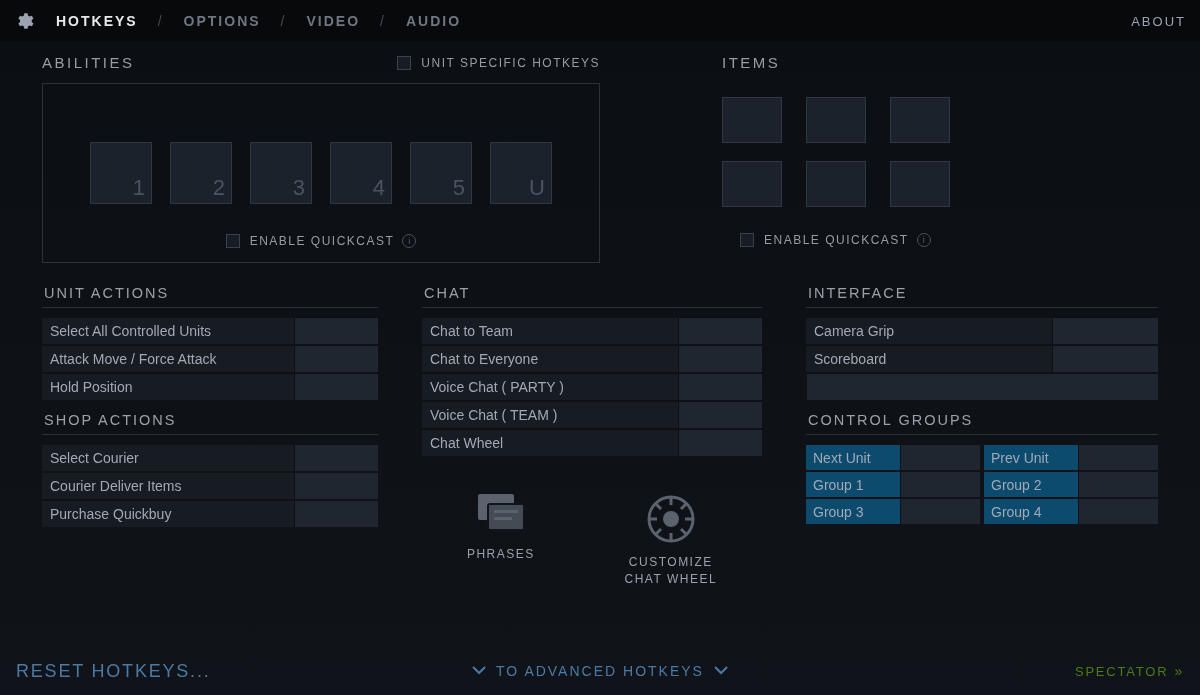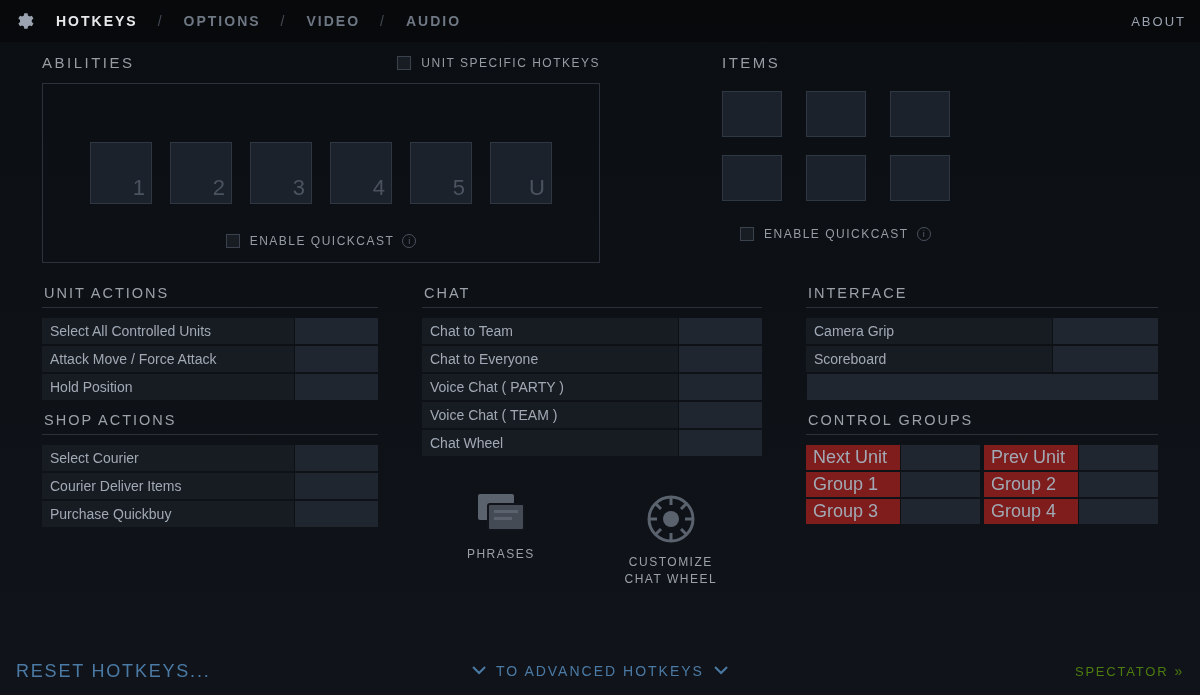--- a/index.html
+++ b/index.html
@@ -19,42 +19,42 @@
 .cb{display:flex;align-items:center;cursor:pointer}
 .cb-box{width:14px;height:14px;border:1px solid #3a424e;background:#181d24;margin-right:10px}
 .cb-label{letter-spacing:1.5px;font-size:12px;color:#969ca4}
 .abil-panel{border:1px solid #2b323c;width:558px;height:180px;display:flex;flex-direction:column;align-items:center;justify-content:flex-end;padding-bottom:14px}
 .abil-slots{display:flex;gap:18px;margin-bottom:30px}
 .slot{width:62px;height:62px;background:#1c222b;border:1px solid #2f3742;position:relative;cursor:pointer}
 .slot-num{position:absolute;right:6px;bottom:2px;font-size:22px;color:#4a5360;font-weight:400}
 .quick{display:flex;align-items:center}
 .info{width:14px;height:14px;border:1px solid #4a525e;border-radius:50%;margin-left:8px;display:flex;align-items:center;justify-content:center;font-size:9px;color:#5a626e}
 .items-col{margin-left:120px}
-.items-head{margin-bottom:16px}
+.items-head{margin-bottom:22px}
 .item-grid{display:flex;flex-direction:column;gap:18px;padding-top:4px}
 .item-row{display:flex;gap:24px}
 .item-slot{width:60px;height:46px;background:#1c222b;border:1px solid #2f3742;cursor:pointer}
 .items-quick{margin-top:26px;margin-left:18px}
 .cols{display:flex;gap:44px}
 .col{}
 .col-l{width:336px}
 .col-m{width:340px}
 .col-r{width:352px}
 .sect-head{color:#9ba1a9;letter-spacing:2px;font-size:14.5px;margin:2px 0 6px 2px}
 .divider{border:none;border-top:1px solid #2a313b;margin-bottom:10px}
 .bind-row{display:flex;height:26px;margin-bottom:2px}
 .bind-label{flex:1;background:#171c23;padding:4px 8px;color:#a1a9b4;font-size:14px;display:flex;align-items:center;cursor:default}
 .bind-key{width:84px;background:#20262f;border-left:1px solid #0d1015;cursor:pointer}
 .chat-icons{display:flex;justify-content:space-around;margin-top:36px}
 .chat-ico{display:flex;flex-direction:column;align-items:center;cursor:pointer}
 .chat-ico svg{margin-bottom:8px}
 .chat-ico .lbl{letter-spacing:1.5px;font-size:12px;color:#9ba1a9;text-align:center;line-height:1.4}
 .cg-row{display:flex;height:25px;margin-bottom:2px}
 .cg-half{display:flex;flex:1}
-.cg-label{flex:1;background:#7f1d1d;padding:3px 7px;color:#a1a9b4;font-size:18px;display:flex;align-items:center}
+.cg-label{flex:1;background:#0c4a6e;padding:3px 7px;color:#a1a9b4;font-size:14px;display:flex;align-items:center}
 .cg-key{width:80px;background:#20262f;border-left:1px solid #0d1015;cursor:pointer}
 .cg-half+.cg-half{margin-left:4px}
 .bottom-bar{position:absolute;bottom:0;left:0;right:0;height:48px;display:flex;align-items:center;justify-content:space-between;padding:0 16px}
 .reset{color:#4b7aa5;letter-spacing:1.8px;font-size:18px;cursor:pointer}
 .adv{color:#4b7aa5;letter-spacing:2px;font-size:14px;cursor:pointer;display:flex;align-items:center;position:absolute;left:50%;transform:translateX(-50%)}
 .adv .chev{margin-right:10px}
 .adv .chev2{margin-left:10px}
 .spec{color:#4d7c0f;letter-spacing:1.8px;font-size:13px;cursor:pointer;display:flex;align-items:center}
 .spec .dchev{margin-left:6px;font-size:14px}
 </style>

